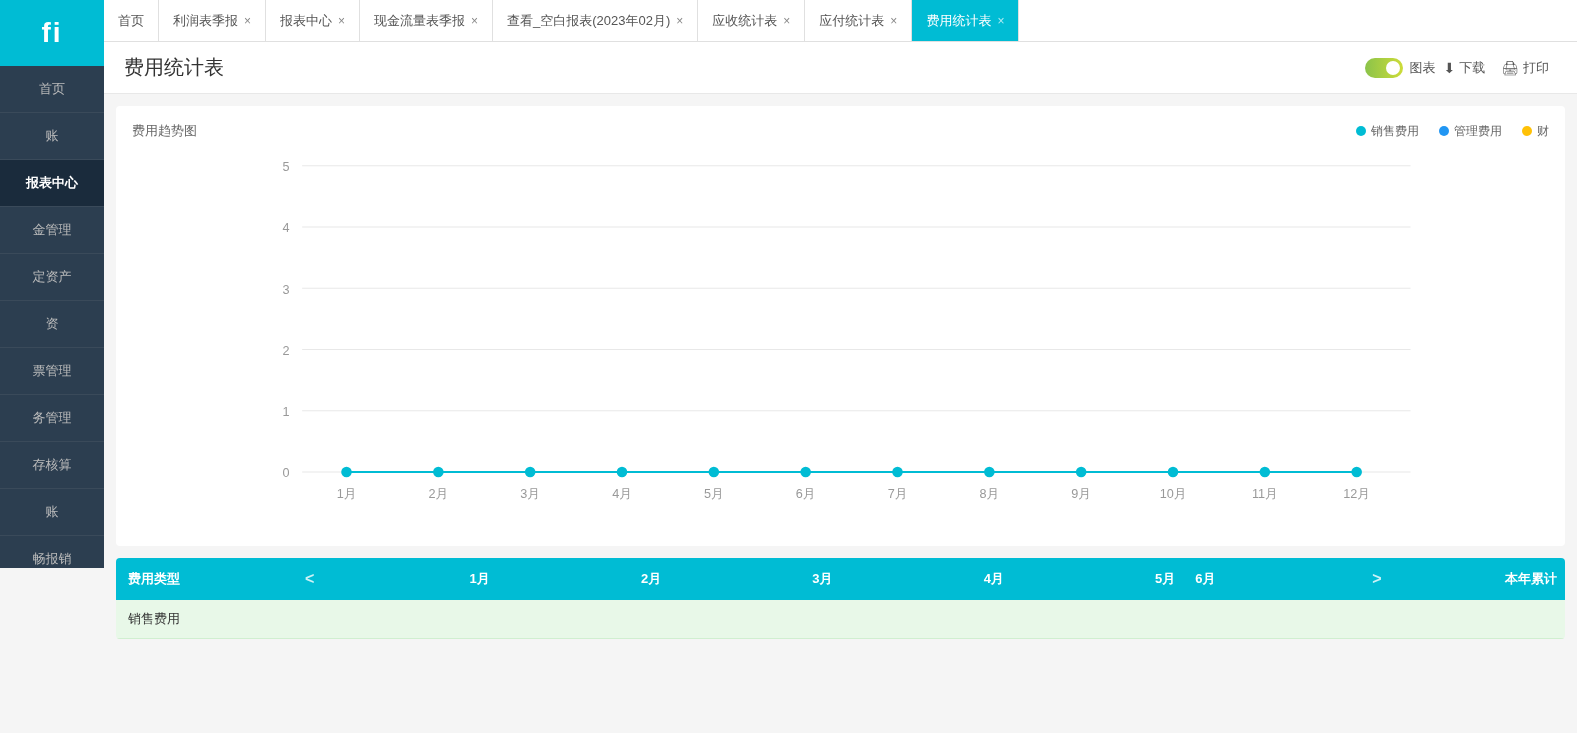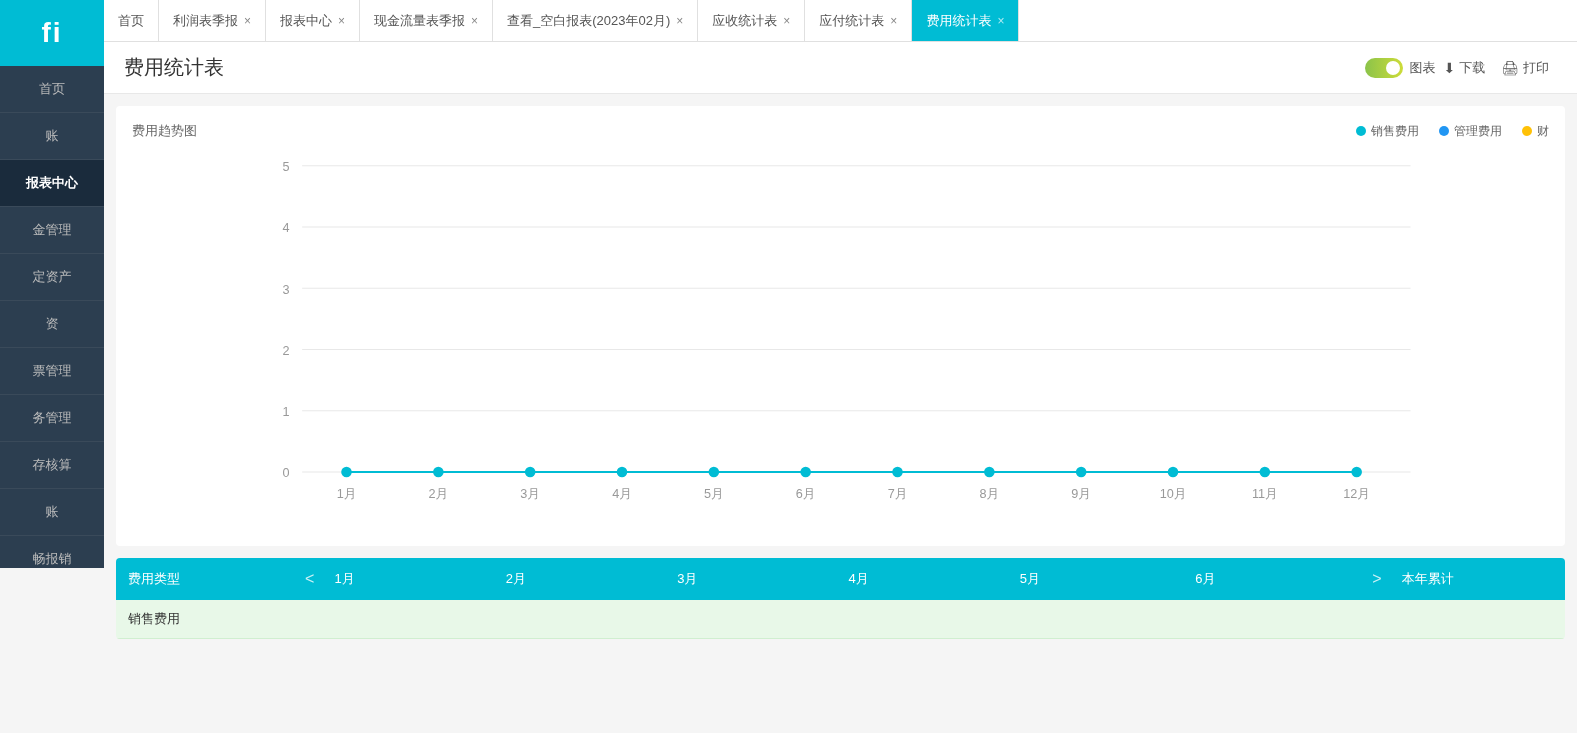--- a/index.html
+++ b/index.html
@@ -192,22 +192,22 @@
     }
     .table-header-row {
       display: flex;
       background: #00bcd4;
       color: white;
       font-size: 13px;
     }
     .th-cell {
       flex: 1;
       padding: 12px 8px;
-      text-align: left;
-      font-weight: 400;
+      text-align: right;
+      font-weight: 700;
     }
     .th-cell.first {
       flex: 1.2;
       display: flex;
       align-items: center;
       justify-content: space-between;
       padding: 12px 12px;
     }
     .th-cell.last {
       flex: 1.2;

